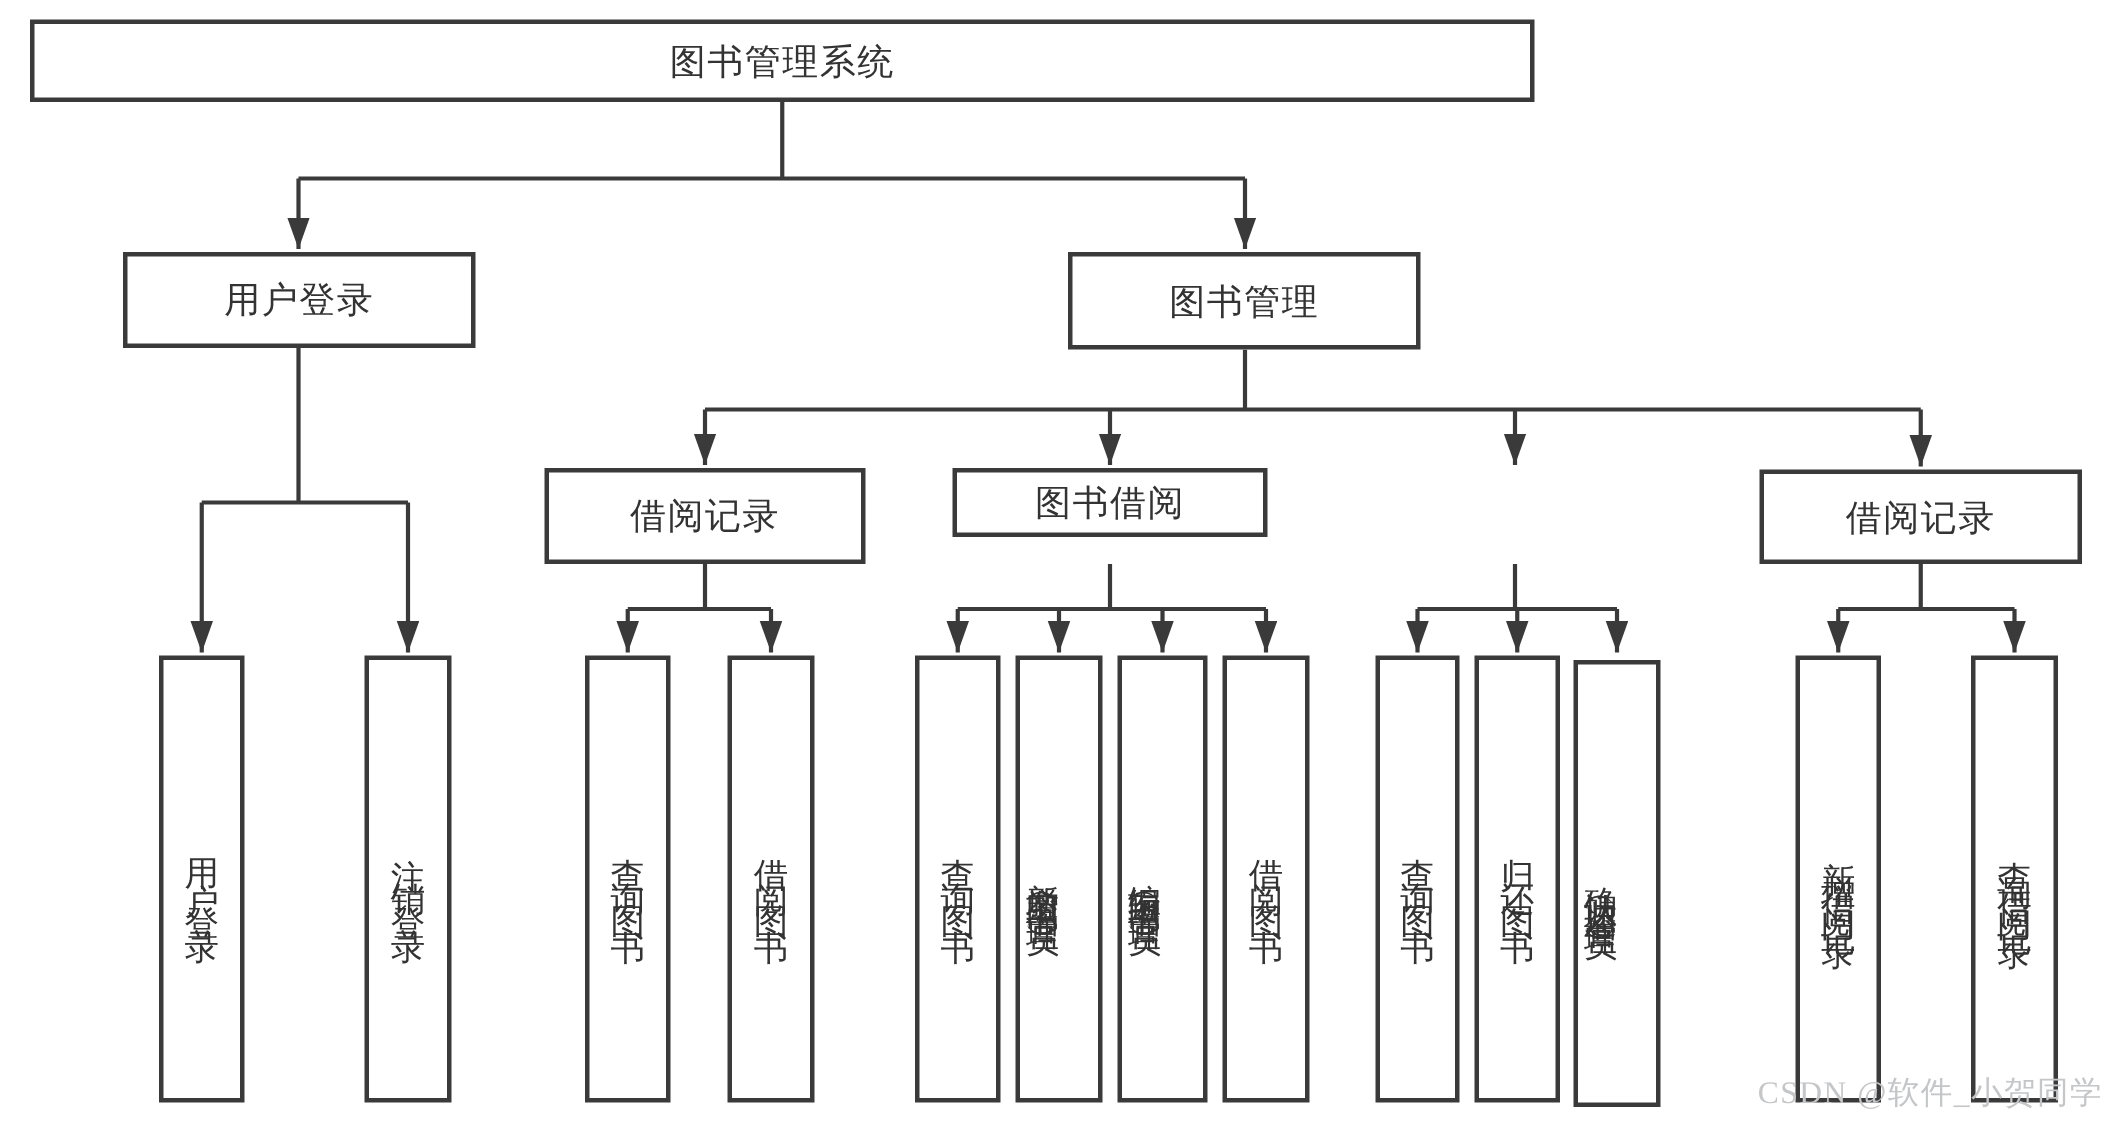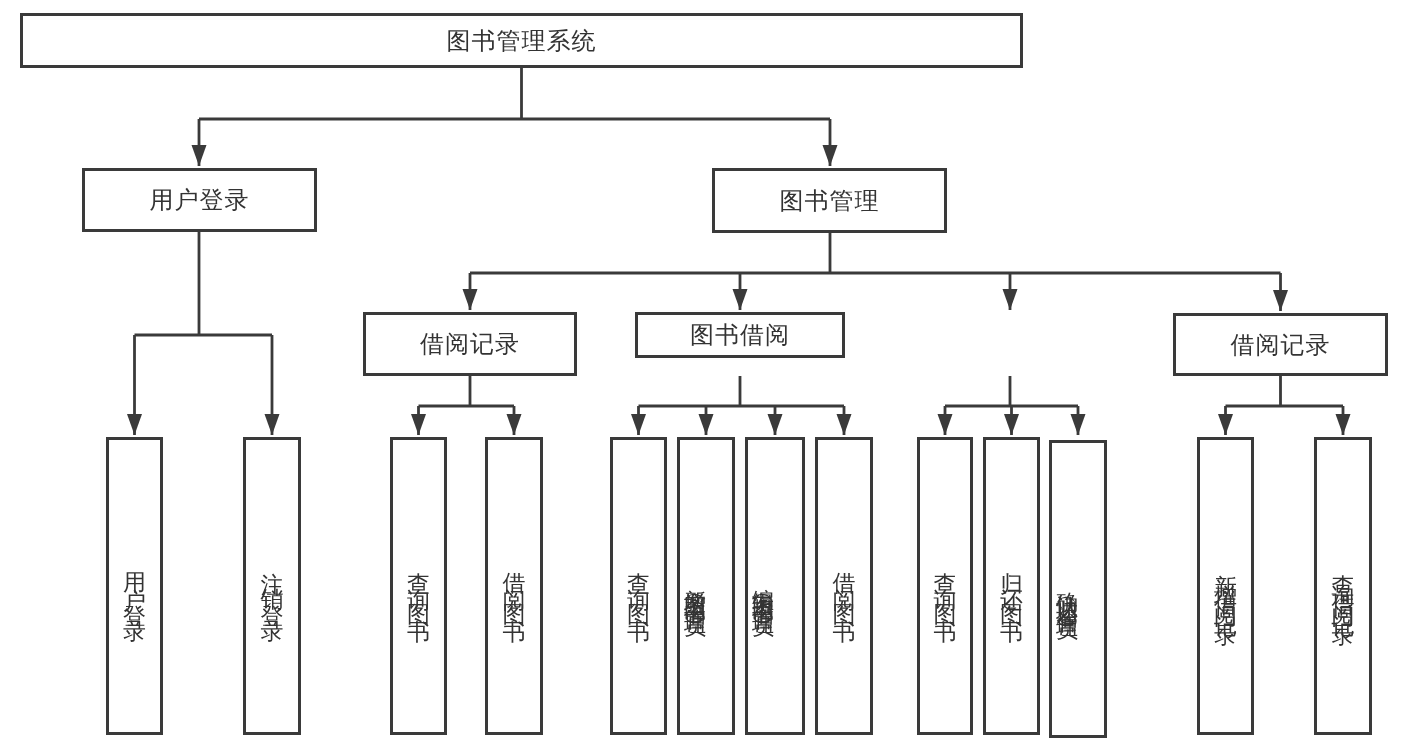--- a/index.html
+++ b/index.html
@@ -150,14 +150,15 @@
     <span>确认归还（管理员）</span>
   </div>
 
   <div class="box v v6" style="left:1197px;top:437px;width:57px;height:298px">
     <span>新增借阅记录</span>
   </div>
   <div class="box v v6" style="left:1314px;top:437px;width:58px;height:298px">
     <span>查询借阅记录</span>
   </div>
 
+  <div class="watermark">CSDN @软件_小贺同学</div>
 
 </div>
 
 </body></html>

